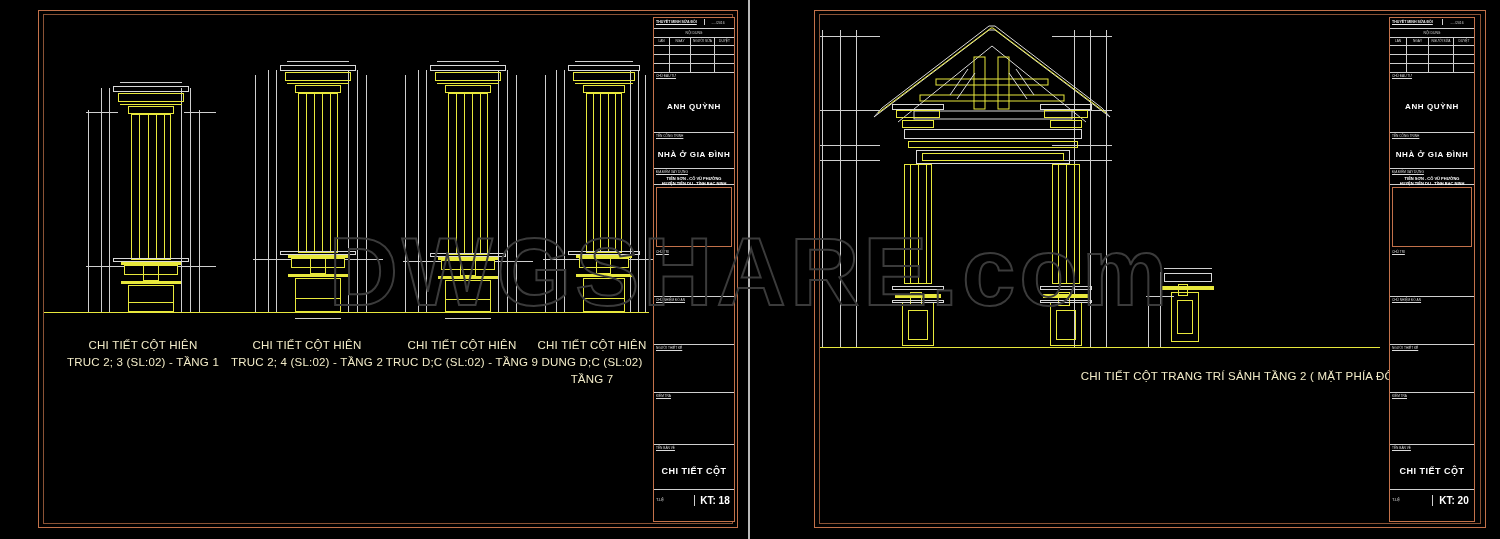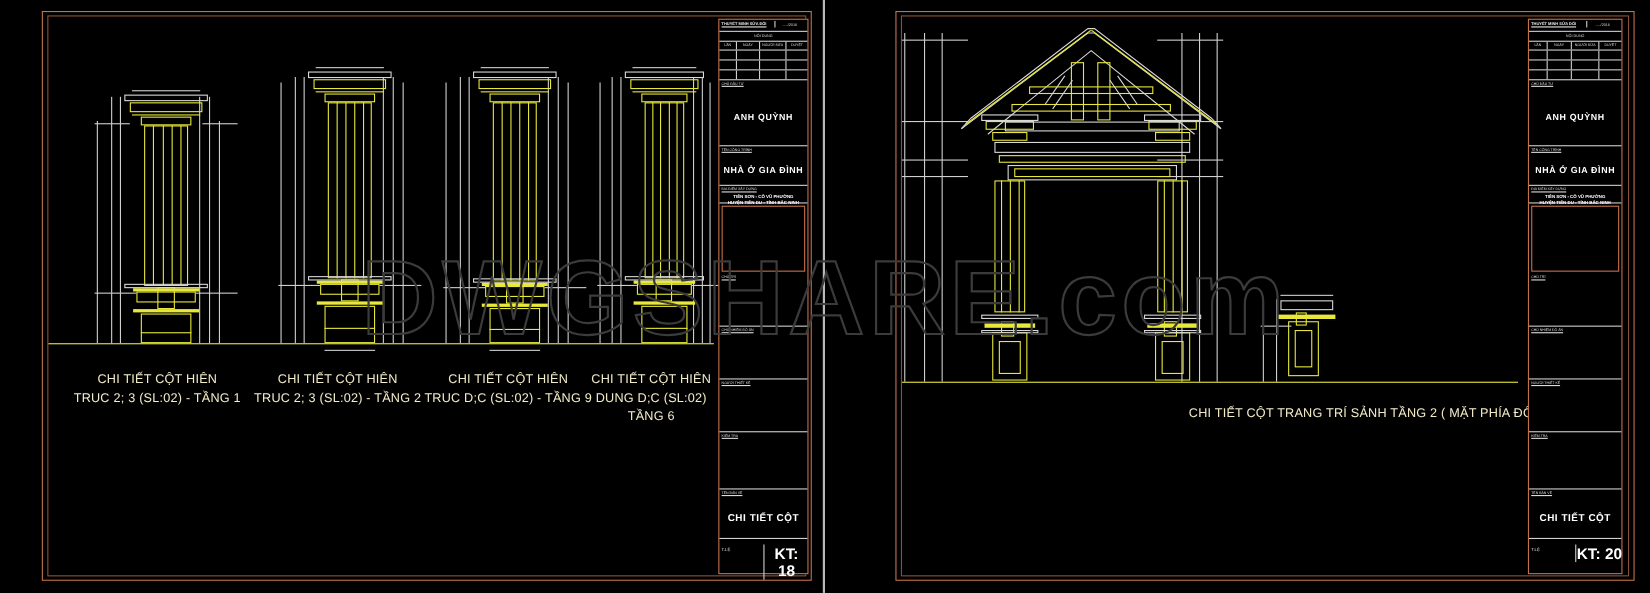--- a/index.html
+++ b/index.html
@@ -39,21 +39,21 @@
   .tb-row{position:relative;border-bottom:1px solid #cfcfcf;box-sizing:border-box;}
   .tb-row:last-child{border-bottom:none;}
   .tb-label{color:#dcdcdc;font-size:3.2px;line-height:4.5px;padding:1px 2px;
     text-decoration:underline;white-space:nowrap;letter-spacing:0;}
   .tb-big{color:#ffffff;font-size:8px;font-weight:bold;text-align:center;letter-spacing:.6px;}
   .tb-mid{color:#ffffff;font-size:4px;text-align:center;line-height:5px;font-weight:bold;}
   .tb-cell{position:absolute;top:0;bottom:0;border-right:1px solid #cfcfcf;box-sizing:border-box;
     color:#dcdcdc;font-size:3.2px;text-align:center;line-height:7px;}
   .tb-cell:last-child{border-right:none;}
   .tb-sheet{color:#ffffff;font-size:9px;font-weight:bold;text-align:center;letter-spacing:.5px;}
-  .tb-kt{color:#ffffff;font-size:14px;font-weight:bold;text-align:center;}
+  .tb-kt{color:#ffffff;font-size:10px;font-weight:bold;text-align:center;}
   .tb-tl{color:#dcdcdc;font-size:4px;padding:2px;}
   .tb-hdr{color:#eaeaea;font-size:3.6px;font-weight:bold;text-decoration:underline;
     padding:1px 2px;white-space:nowrap;}
   .tb-date{color:#cfcfcf;font-size:3.4px;text-align:center;}
   .tb-sub{color:#d8d8d8;font-size:3.4px;text-align:center;line-height:4.4px;}
 </style>
 </head>
 <body>
 
 <div id="stage">
@@ -185,30 +185,30 @@
       <div class="hline dim" style="left:629px;top:259px;width:32px;"></div>
       <div class="hline dim" style="left:575px;top:61px;width:58px;"></div>
     </div>
 
     <div class="caption" style="left:58px;top:337px;width:170px;">
       <div>CHI TIẾT CỘT HIÊN</div>
       <div>TRUC 2; 3 (SL:02) - TẦNG 1</div>
     </div>
     <div class="caption" style="left:222px;top:337px;width:170px;">
       <div>CHI TIẾT CỘT HIÊN</div>
-      <div>TRUC 2; 3 (SL:02) - TẦNG 2</div>
+      <div>TRUC 2; 4 (SL:02) - TẦNG 2</div>
     </div>
     <div class="caption" style="left:377px;top:337px;width:170px;">
       <div>CHI TIẾT CỘT HIÊN</div>
       <div>TRUC D;C (SL:02) - TẦNG 9</div>
     </div>
     <div class="caption" style="left:528px;top:337px;width:128px;">
       <div>CHI TIẾT CỘT HIÊN</div>
       <div>DUNG D;C (SL:02)</div>
-      <div>TẦNG 6</div>
+      <div>TẦNG 7</div>
     </div>
 
     <div class="tb" style="left:653px;top:17px;width:82px;height:505px;">
       <div class="tb-row" style="height:11px;">
         <div class="tb-hdr" style="position:absolute;left:0;top:1px;width:46px;border-right:1px solid #cfcfcf;">THUYẾT MINH SỬA ĐỔI</div>
         <div class="tb-date" style="position:absolute;left:48px;top:3px;width:32px;">...../2016</div>
       </div>
       <div class="tb-row" style="height:9px;">
         <div class="tb-sub" style="padding-top:2px;">NỘI DUNG</div>
       </div>

